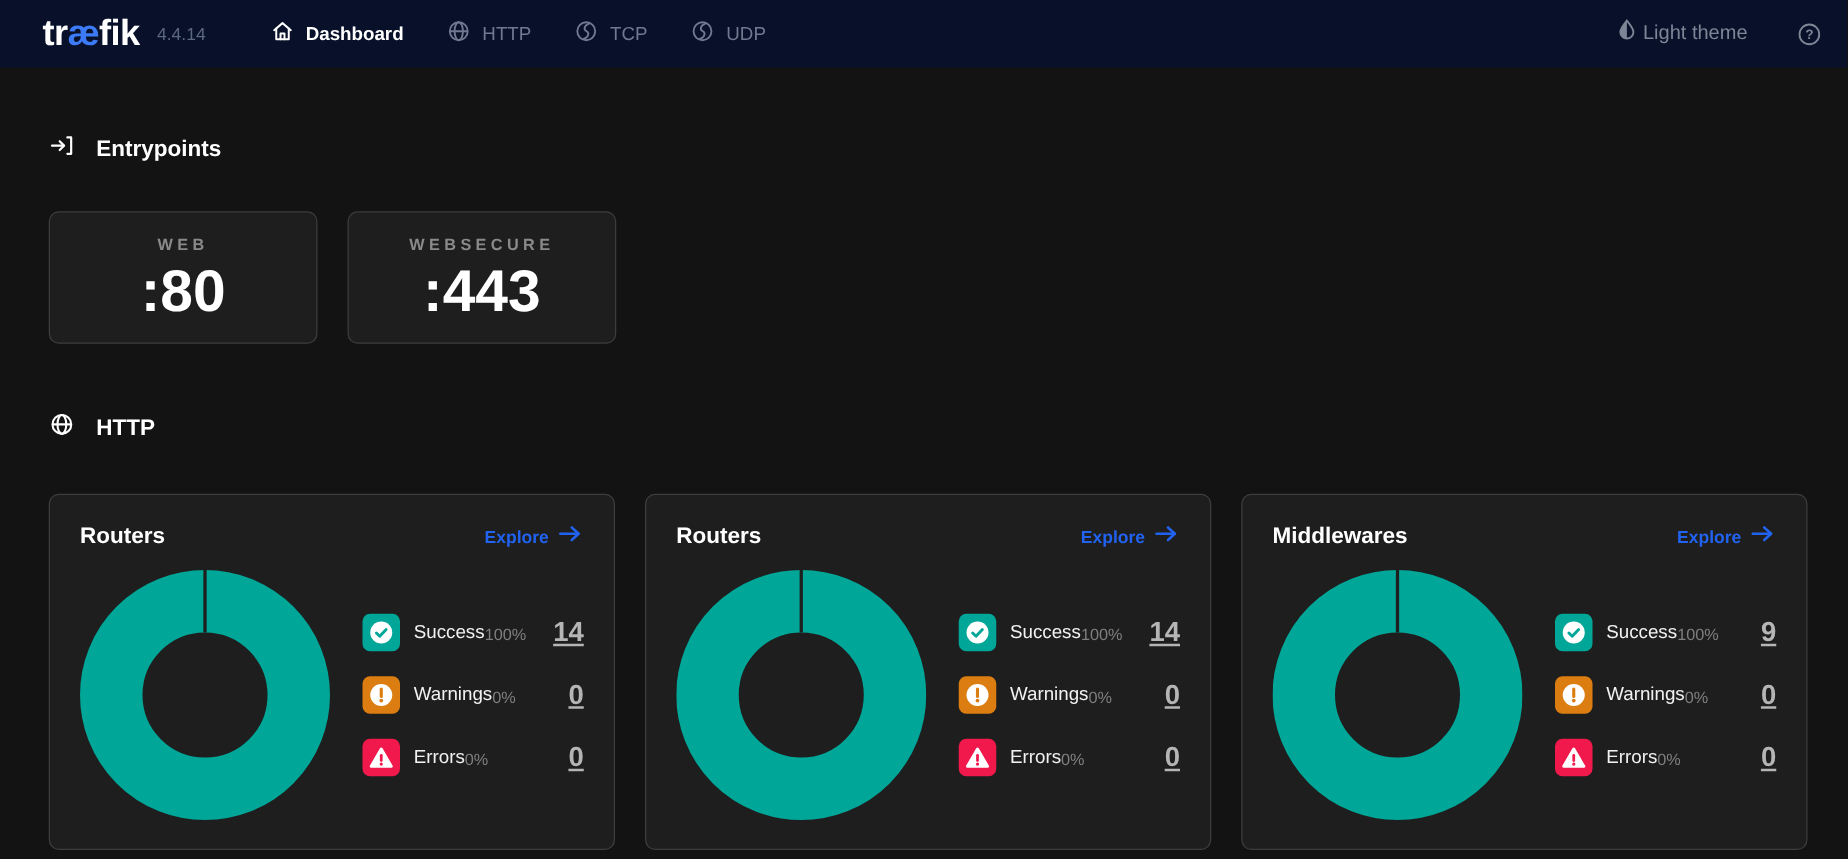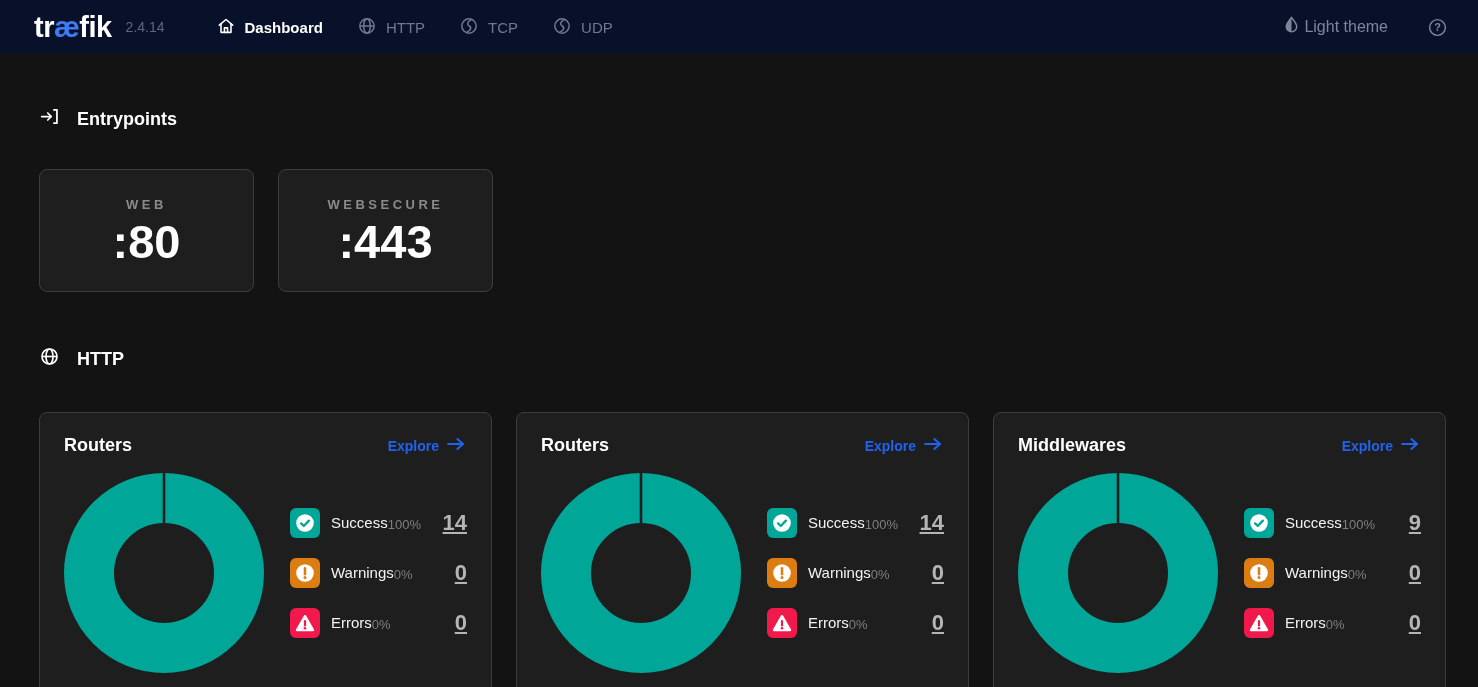--- a/index.html
+++ b/index.html
@@ -7,21 +7,21 @@
   body {
     background:#131313;
     font-family:"Liberation Sans", sans-serif;
     color:#fff;
   }
 
   
   .navbar {
     height:54px; background:#081129;
     display:flex; align-items:center;
-    padding:0 30px 0 34px;
+    padding:0 20px 0 34px;
   }
   .logo { font-size:29px; font-weight:700; letter-spacing:-0.5px; color:#fff; cursor:pointer; line-height:1; }
   .logo .ae { color:var(--logo); }
   .version { margin-left:14px; font-size:14px; color:#5c6880; }
   .nav-items { display:flex; align-items:center; margin-left:34px; }
   .nav-item {
     display:flex; align-items:center; gap:9px;
     padding:0 17px; height:54px; cursor:pointer;
     font-size:15px; color:#6f7990;
   }
@@ -35,21 +35,21 @@
   
   main { padding:0 32px 0 39px; }
   .section-heading { display:flex; align-items:center; gap:17px; font-size:18px; font-weight:700; color:#fff; }
   .section-heading svg { stroke:#fff; }
   #entrypoints-heading { padding-top:52px; }
   #http-heading { margin-top:54px; }
 
   
   .ep-cards { display:flex; gap:24px; margin-top:37px; }
   .ep-card {
-    width:215px; height:123px; background:#1e1e1e;
+    width:215px; height:106px; background:#1e1e1e;
     border:1px solid #3d3d3d; border-radius:8px;
     display:flex; flex-direction:column; align-items:center; justify-content:center;
   }
   .ep-name { font-size:13px; font-weight:600; letter-spacing:3.5px; color:#8a8a8a; }
   .ep-port { margin-top:6px; font-size:47px; font-weight:700; color:#fff; line-height:1; }
 
   
   .http-cards { display:flex; gap:24px; margin-top:40px; }
   .card {
     width:453px; height:285px; background:#1e1e1e;
@@ -76,21 +76,21 @@
   .stat-pct { font-size:13px; color:#7f7f7f; margin-top:3px; line-height:1; }
   .stat-value { margin-left:auto; font-size:22px; font-weight:700; color:#b5b5b5;text-decoration:underline; }
 </style>
 </head>
 <body>
 
 <nav class="navbar">
   <div class="logo">
     <span>tr</span><span class="ae">æ</span><span>fik</span>
   </div>
-  <span class="version">2.4.14</span>
+  <span class="version">4.4.14</span>
 
   <div class="nav-items">
     <div class="nav-item active">
       <span>
         <svg width="20" height="20" viewBox="0 0 24 24" fill="none" stroke-width="1.9" stroke-linecap="round" stroke-linejoin="round">
           <path d="M4 11 L12 4.2 L20 11"></path>
             <path d="M6 9.4 V19.6 H18 V9.4"></path>
             <path d="M10.1 19.6 v-5.4 h3.8 v5.4"></path>
         </svg>
       </span>

